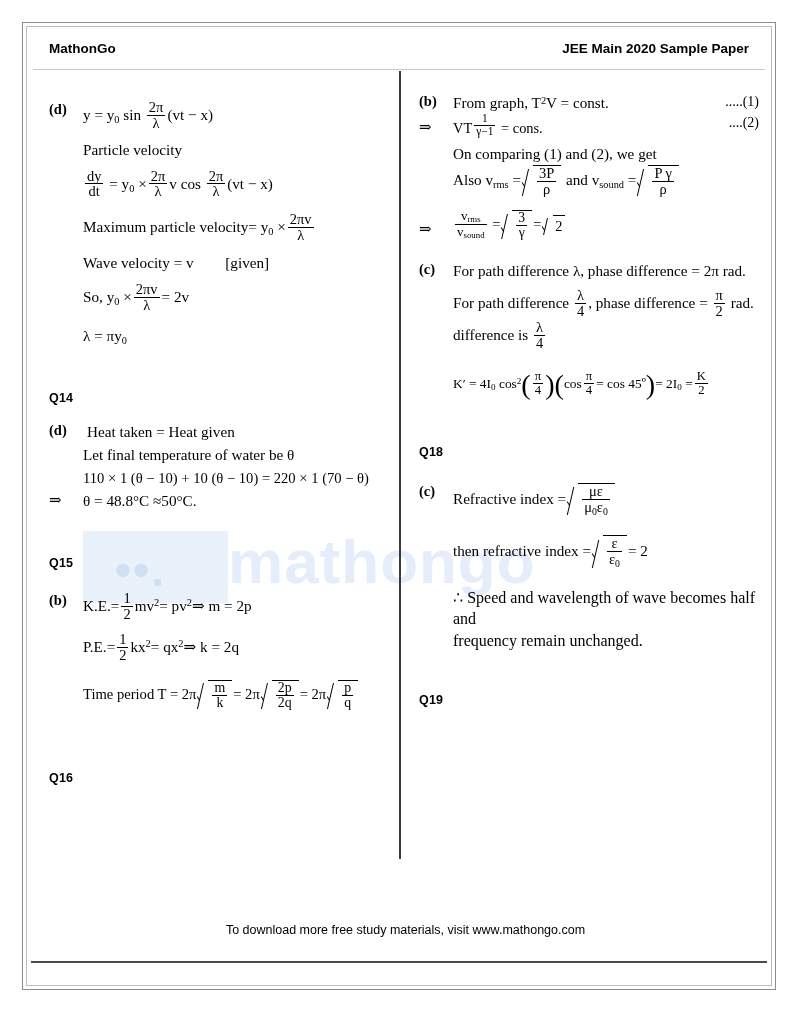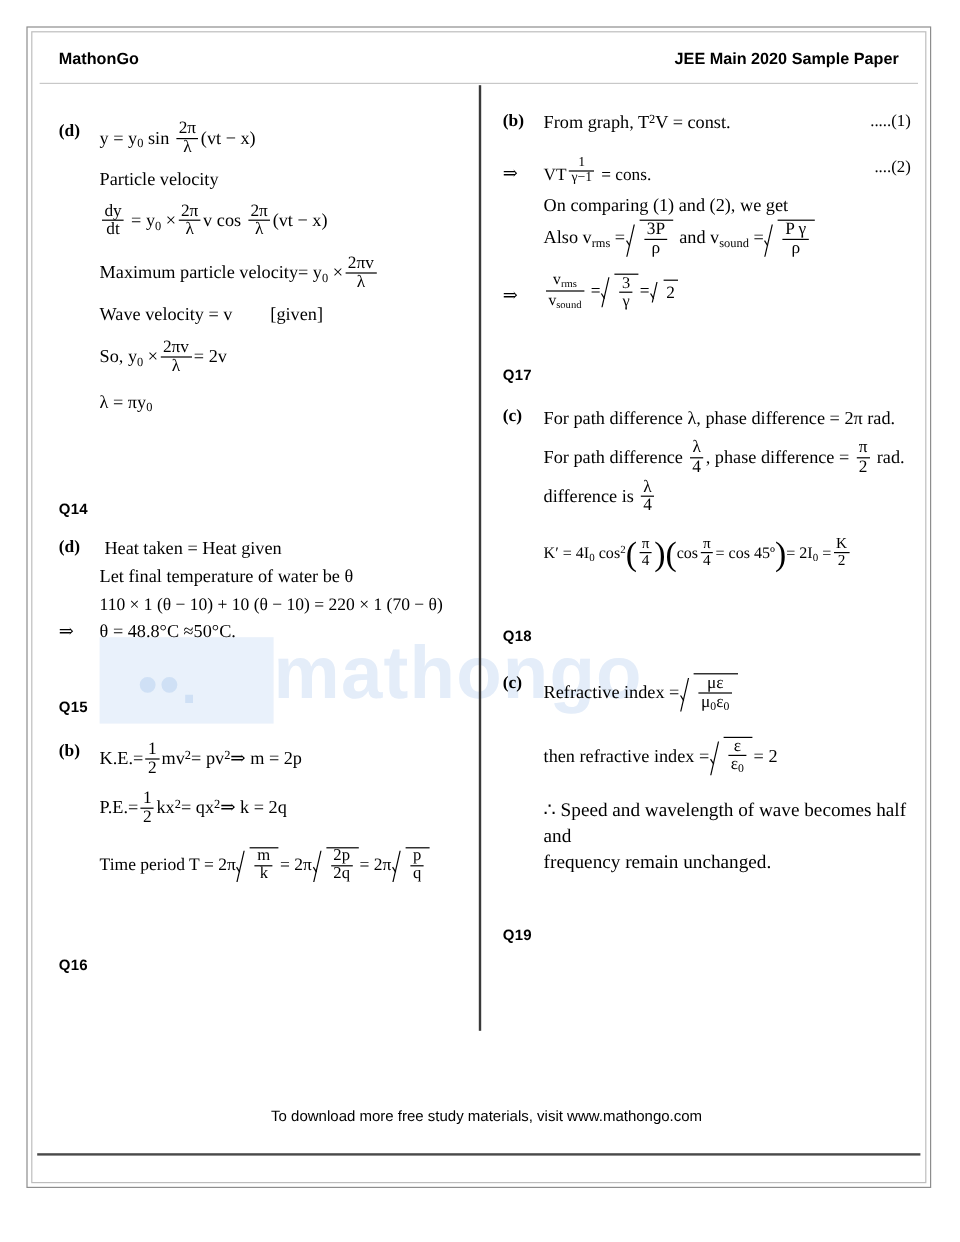--- a/index.html
+++ b/index.html
@@ -151,21 +151,21 @@
             <span class="de">λ</span>
           </span><span>= 2v</span>
         </div>
 
         <div class="ln">
           <span>λ = πy</span><sub>0</sub>
         </div>
       </div>
     </div>
 
-    <div class="qhead" style="margin-top:70px;">Q14</div>
+    <div class="qhead" style="margin-top:44px;">Q14</div>
 
     <div class="blk" style="margin-top:17px;">
       <span class="opt">(d)</span>
       <div class="body">
         <div class="ln" style="margin-bottom:3px;padding-left:4px;">Heat taken = Heat given</div>
         <div class="ln" style="margin-bottom:3px;">Let final temperature of water be θ</div>
         <div class="ln" style="margin-bottom:3px;font-size:14.6px;">110 × 1 (θ − 10) + 10 (θ − 10) = 220 × 1 (70 − θ)</div>
       </div>
       <div style="position:relative;">
         <span class="arrow">⇒</span>
@@ -208,21 +208,21 @@
     </div>
 
     <div class="qhead" style="margin-top:60px;">Q16</div>
   </div>
 
   <div class="col col-r">
 
     <div class="blk" style="margin-top:14px;">
       <span class="opt">(b)</span>
       <div class="body" style="font-size:14.4px;">
-        <div class="ln" style="margin-bottom:18px;">
+        <div class="ln" style="margin-bottom:1px;">
           <span>From graph, T</span><sup>2</sup><span>V = const.</span>
           <span class="tag">.....(1)</span>
         </div>
       </div>
       <div style="position:relative;margin-bottom:6px;">
         <span class="arrow" style="top:4px;">⇒</span>
         <div class="body ln" style="font-size:14.4px;">
           <span>VT</span><sup style="font-size:.62em;vertical-align:.5em;"><span class="fr sm" style="font-size:1.35em;">
             <span class="nu">1</span>
             <span class="de">γ−1</span>
@@ -254,21 +254,20 @@
             <span class="de"><span>v</span><sub>sound</sub></span>
           </span>
           <span>=</span><span class="rad"><span class="inner"><span class="fr">
             <span class="nu">3</span>
             <span class="de">γ</span>
           </span></span></span><span>=</span><span class="rad"><span class="inner">2</span></span>
         </div>
       </div>
     </div>
 
-    <div class="qhead" style="margin-top:47px;">Q17</div>
 
     <div class="blk" style="margin-top:19px;">
       <span class="opt">(c)</span>
       <div class="body" style="font-size:14px;">
         <div class="ln" style="margin-bottom:8px;">For path difference λ, phase difference = 2π rad.</div>
 
         <div class="ln" style="margin-bottom:2px;">
           <span>For path difference</span>
           <span class="fr">
             <span class="nu">λ</span>

